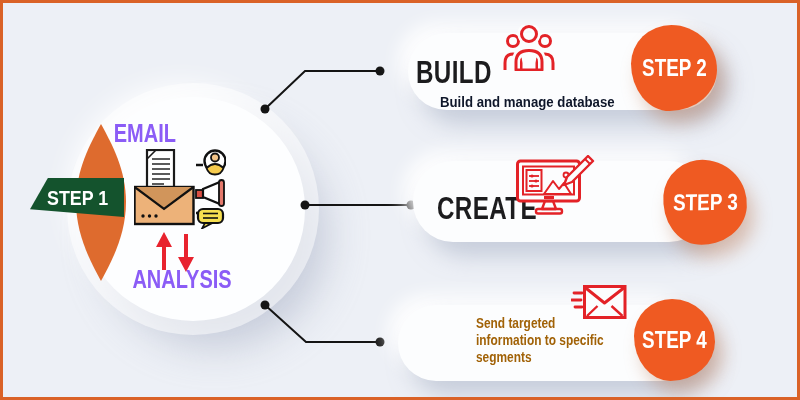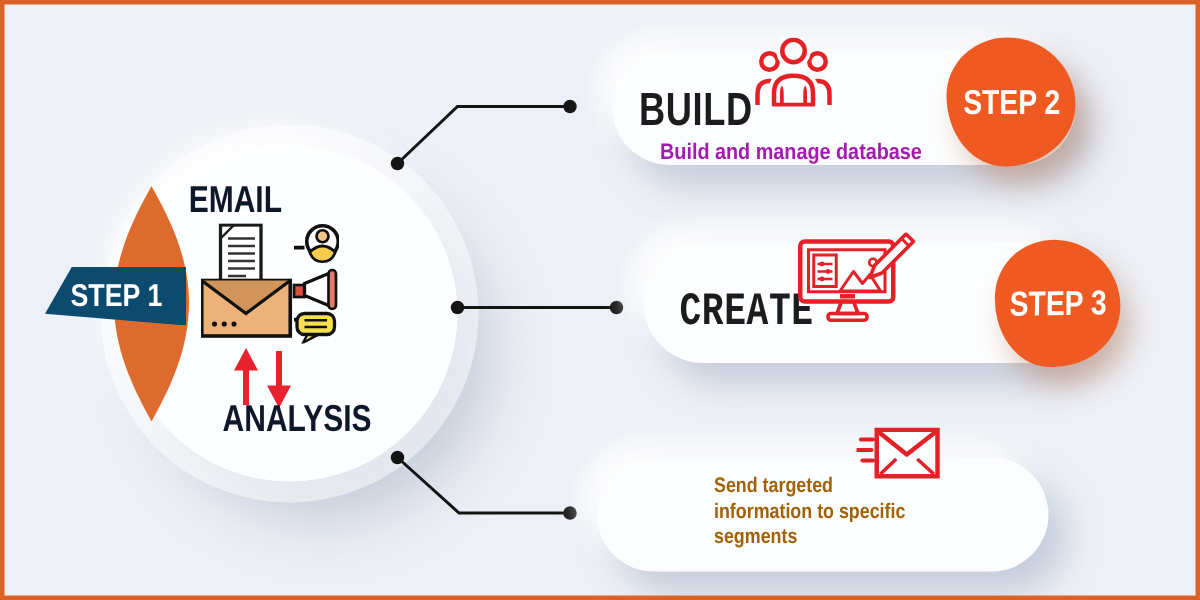--- a/index.html
+++ b/index.html
@@ -17,56 +17,56 @@
   .hub-circle {
     position:absolute; left:78px; top:94px; width:224px; height:224px;
     background:#FDFEFF; border-radius:50%; z-index:1;
     box-shadow:0 0 0 14px rgba(255,255,255,0.5),
                22px 26px 40px rgba(150,160,185,0.45),
                -12px -12px 28px rgba(255,255,255,0.95);
   }
   .leaf { position:absolute; left:73px; top:121px; width:50px; height:157px; z-index:2; }
   .step1-ribbon {
     position:absolute; left:27px; top:175px; width:94px; height:39px; z-index:3;
-    background:#0c4a6e;
+    background:#14532d;
     clip-path:polygon(19% 0%, 100% 0%, 100% 100%, 0% 80%);
     display:flex; align-items:center; padding-left:17px;
   }
   .cond { display:inline-block; white-space:nowrap; font-weight:700; }
   .step1-ribbon .cond { color:#FFFFFF; font-size:21px; transform:scaleX(0.85); transform-origin:left center; }
 
-  .hub-word { position:absolute; z-index:4; text-align:right; color:#0f172a; }
+  .hub-word { position:absolute; z-index:4; text-align:left; color:#8b5cf6; }
   .hub-word .cond { font-size:25px; transform:scaleX(0.8); transform-origin:center; }
   .hub-email     { left:103px; top:116px; width:90px; }
   .hub-marketing { left:112px; top:203px; width:150px; }
   .hub-analysis  { left:117px; top:262px; width:140px;text-decoration:underline; }
   .hub-icon   { position:absolute; left:131px; top:146px; width:92px; height:80px; z-index:4; }
   .hub-arrows { position:absolute; left:150px; top:229px; width:44px; height:40px; z-index:4; }
 
   
   .connectors { position:absolute; left:0; top:0; width:800px; height:400px; z-index:2; pointer-events:none; }
 
   
   .card {
     position:absolute; background:#FCFDFE; z-index:3;
     box-shadow:12px 14px 22px rgba(160,170,192,0.5),
                -10px -10px 18px rgba(255,255,255,0.95);
   }
   .card-build  { left:405px; top:30px;  width:309px; height:77px; border-radius:39px; }
-  .card-create { left:426px; top:158px; width:296px; height:81px; border-radius:40px;font-family:Liberation Mono, monospace; }
+  .card-create { left:410px; top:158px; width:296px; height:81px; border-radius:40px; }
   .card-send   { left:395px; top:302px; width:301px; height:76px; border-radius:38px; }
 
   .card-title { position:absolute; color:#1C1C1E; }
   .card-title .cond { font-size:31px; transform:scaleX(0.78); transform-origin:left center; letter-spacing:0.5px; }
-  .card-desc  { position:absolute; color:#a21caf;padding-left:14px; }
+  .card-desc  { position:absolute; color:#0f172a;padding-left:14px; }
   .card-desc .cond { font-size:15px; transform:scaleX(0.88); transform-origin:left center; }
   .card-desc-multi { position:absolute; color:#a16207; }
   .card-desc-multi .cond { display:block; font-size:14px; line-height:17px; transform:scaleX(0.85); transform-origin:left center; }
 
-  .build-title  { left:18px; top:22px; }
+  .build-title  { left:8px; top:22px; }
   .build-icon   { position:absolute; left:95px;  top:-8px;  width:52px; height:46px; }
   .build-desc   { left:18px; top:60px; }
 
   .create-title { left:24px; top:30px; }
   .create-icon  { position:absolute; left:103px; top:-6px;  width:79px; height:60px; }
   .create-desc  { left:24px; top:65px; }
 
   .send-title   { left:13px; top:35px; }
   .send-icon    { position:absolute; left:173px; top:-20px; width:56px; height:36px; }
   .send-desc    { left:78px; top:10px; }
@@ -233,14 +233,17 @@
         <line x1="0.5" y1="15" x2="10" y2="15"></line>
         <line x1="4" y1="22" x2="11" y2="22"></line>
       </g>
     </svg>
     <div class="card-desc-multi send-desc">
       <span class="cond">Send targeted</span>
       <span class="cond">information to specific</span>
       <span class="cond">segments</span>
     </div>
   </div>
+  <div class="badge badge-4">
+    <span class="cond">STEP 4</span>
+  </div>
 
 </div>
 
 </body></html>

